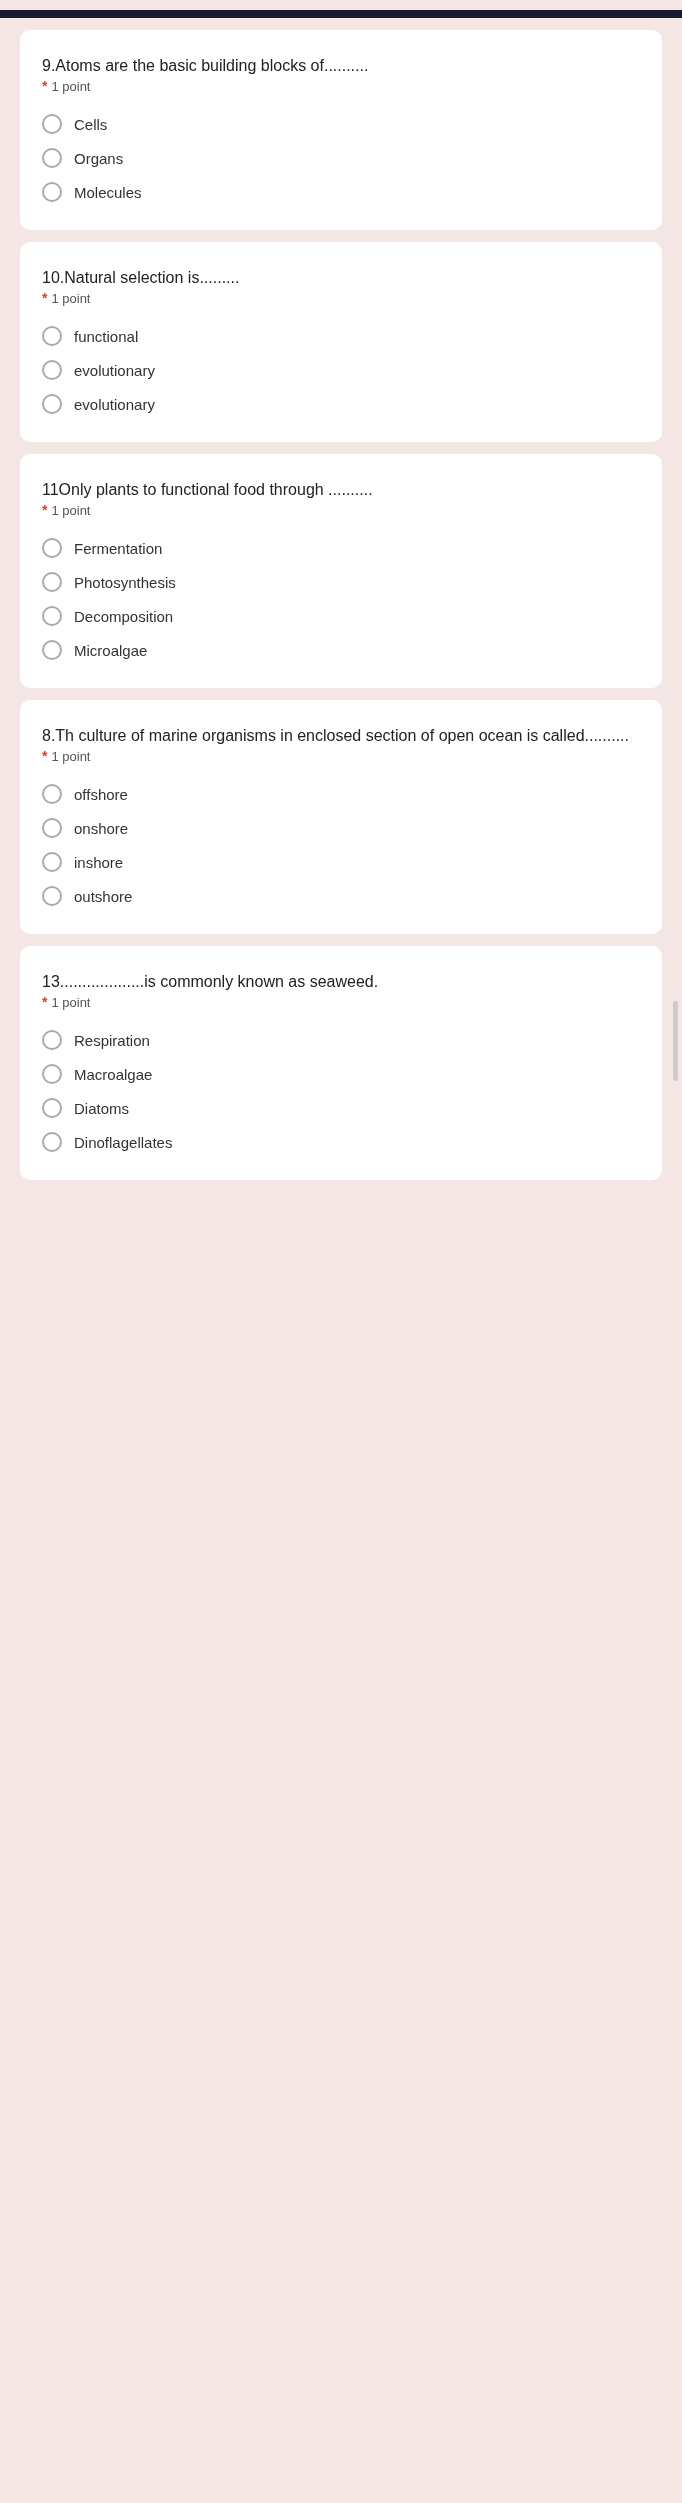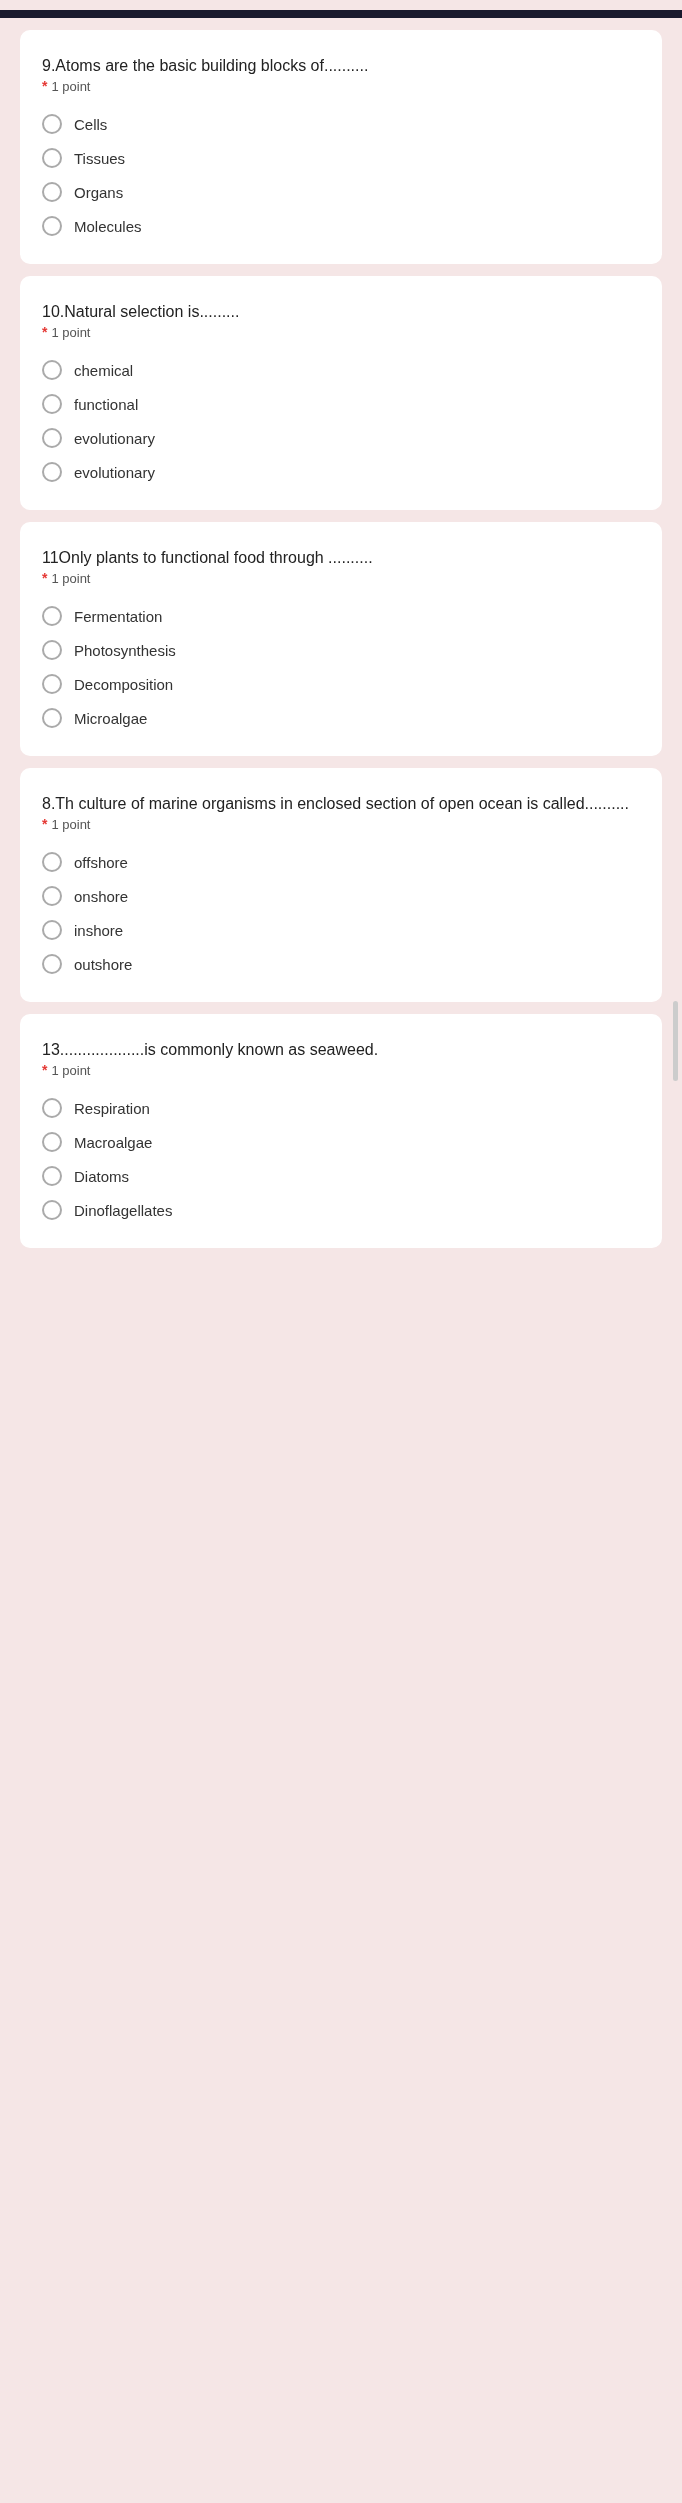--- a/index.html
+++ b/index.html
@@ -102,47 +102,39 @@
           <span>1 point</span>
         </div>
       </div>
       <ul class="options-list">
         <li class="option-item">
           <div class="radio-circle"></div>
           <span class="option-label">Cells</span>
         </li>
         <li class="option-item">
           <div class="radio-circle"></div>
-          <span class="option-label">Tissues</span>
-        </li>
-        <li class="option-item">
-          <div class="radio-circle"></div>
           <span class="option-label">Organs</span>
         </li>
         <li class="option-item">
           <div class="radio-circle"></div>
           <span class="option-label">Molecules</span>
         </li>
       </ul>
     </div>
     <div class="question-card">
       <div class="question-header">
         <div class="question-text">10.Natural selection is......... </div>
         <div class="question-meta">
           <span class="required-star">*</span>
           <span>1 point</span>
         </div>
       </div>
       <ul class="options-list">
         <li class="option-item">
           <div class="radio-circle"></div>
-          <span class="option-label">chemical</span>
-        </li>
-        <li class="option-item">
-          <div class="radio-circle"></div>
           <span class="option-label">functional</span>
         </li>
         <li class="option-item">
           <div class="radio-circle"></div>
           <span class="option-label">evolutionary</span>
         </li>
         <li class="option-item">
           <div class="radio-circle"></div>
           <span class="option-label">evolutionary</span>
         </li>

